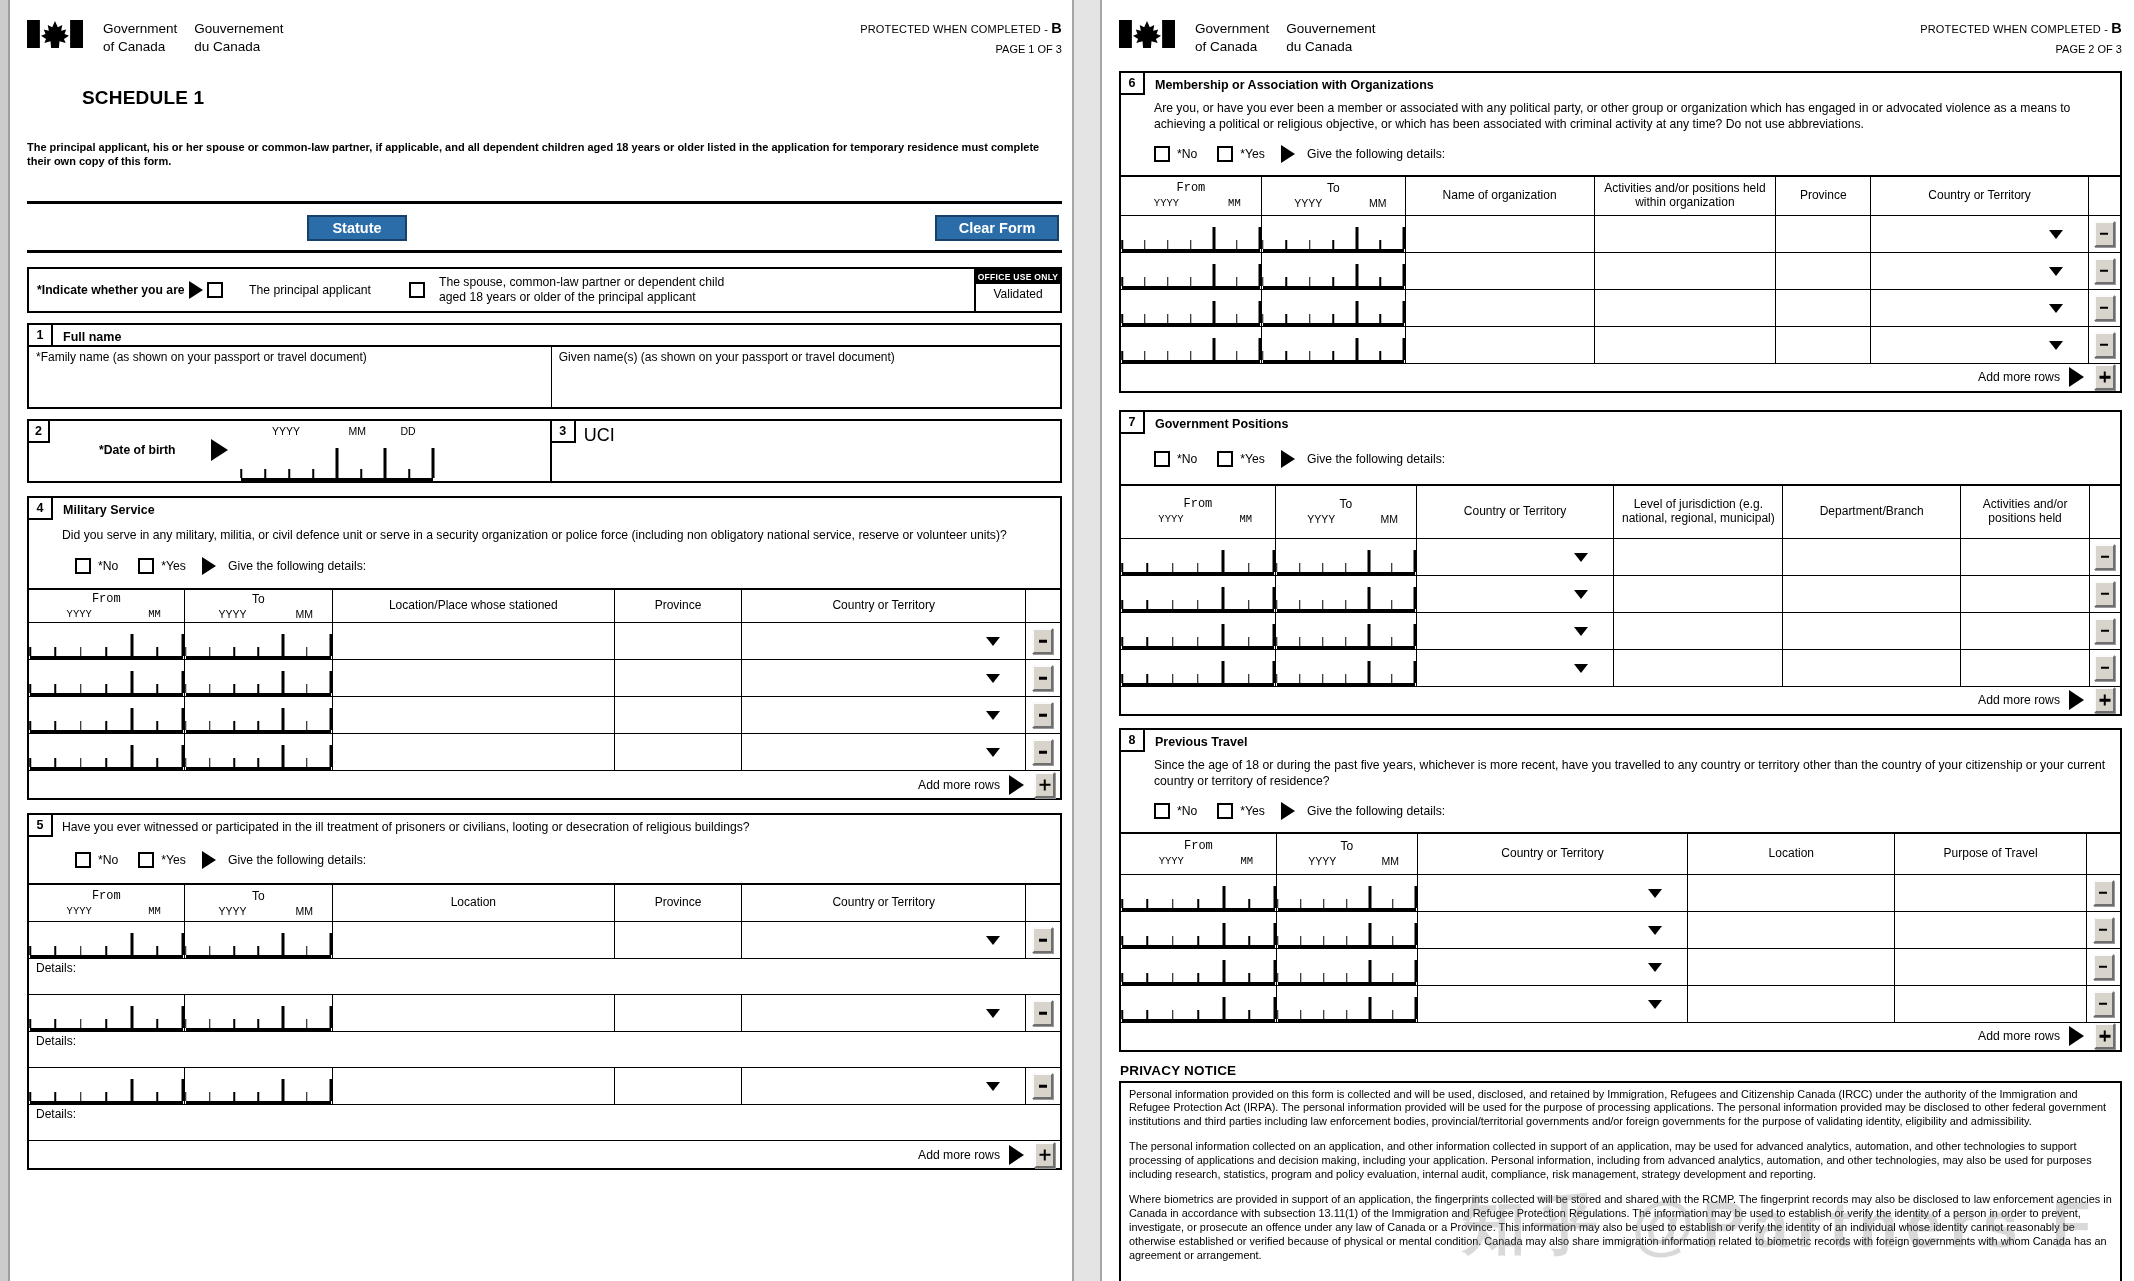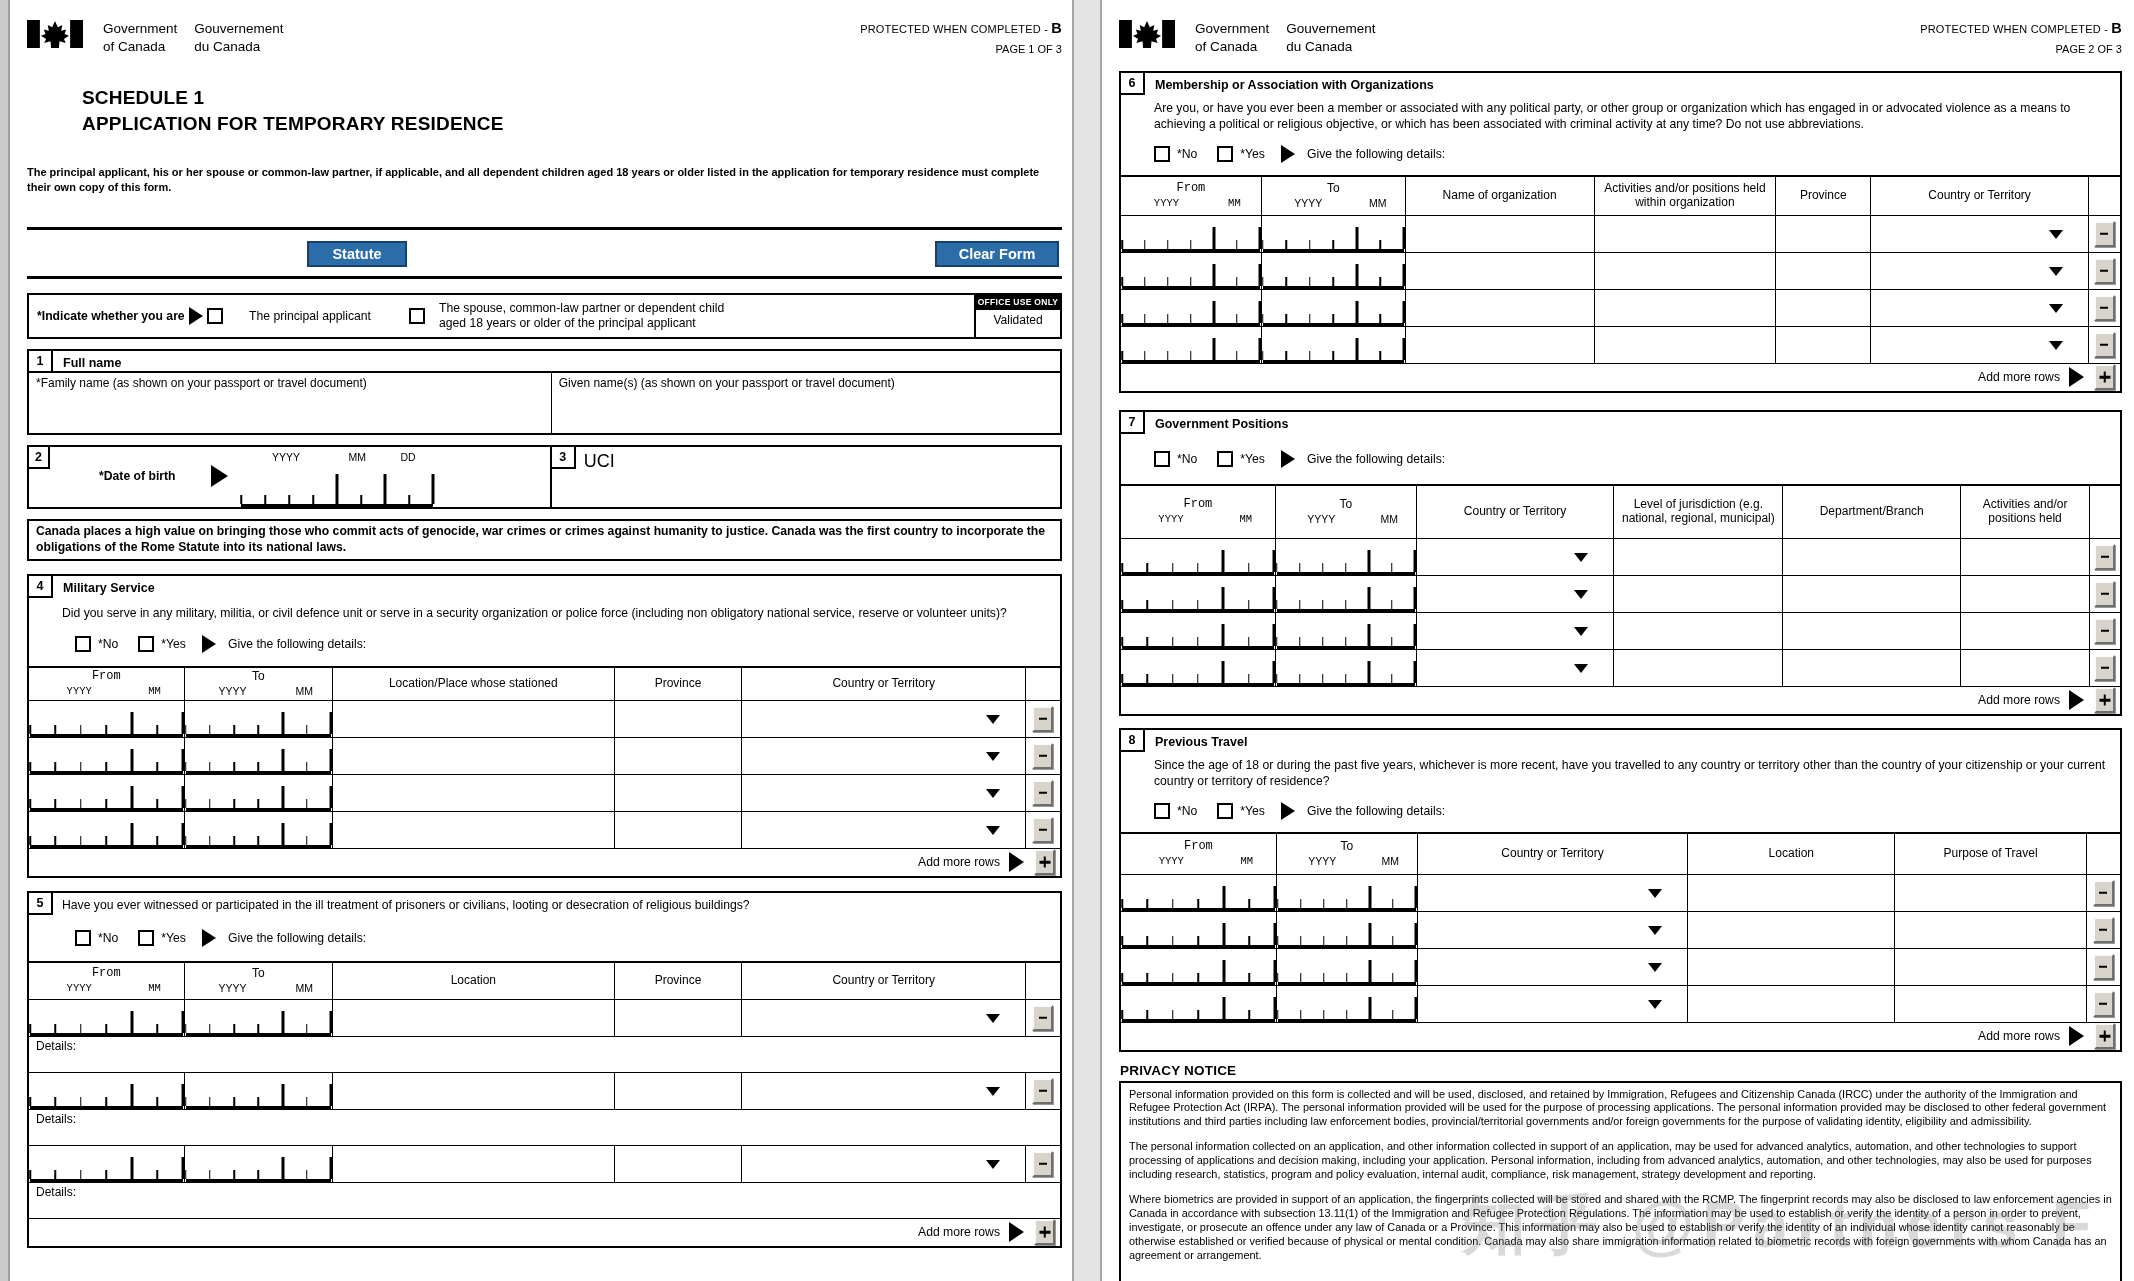--- a/index.html
+++ b/index.html
@@ -161,21 +161,20 @@
       </div>
     </div>
     <div class="hright">
       <div class="protline"><span>PROTECTED WHEN COMPLETED - </span><b>B</b></div>
       <div class="pagenum">PAGE 1 OF 3</div>
     </div>
   </div>
 
   <div class="title">
     <div>SCHEDULE 1</div>
-    <div>APPLICATION FOR TEMPORARY RESIDENCE</div>
   </div>
 
   <div class="intro">The principal applicant, his or her spouse or common-law partner, if applicable, and all dependent children aged 18 years or older listed in the application for temporary residence must complete their own copy of this form.</div>
 
   <div class="rule r1"></div>
   <div class="btnrow">
     <div class="formbtn validate">Statute</div>
     <div class="formbtn clear">Clear Form</div>
   </div>
   <div class="rule r2"></div>
@@ -225,21 +224,20 @@
           <i class="sm" style="left: 87.5%;"></i>
           <i class="lg" style="left: 100%;"></i>
         </div>
     </div>
     <div class="s3">
       <span class="numbox">3</span>
       <span class="ucilabel">UCI</span>
     </div>
   </div>
 
-  <div class="stmt">Canada places a high value on bringing those who commit acts of genocide, war crimes or crimes against humanity to justice. Canada was the first country to incorporate the obligations of the Rome Statute into its national laws.</div>
 
   <div class="sbox s4">
     <div class="sechead">
       <span class="numbox">4</span>
       <span class="sectitle">Military Service</span>
     </div>
     <div class="q">Did you serve in any military, militia, or civil defence unit or serve in a security organization or police force (including non obligatory national service, reserve or volunteer units)?</div>
     <div class="cbrow">
       <span class="cb"></span>
         <span class="lbl">*No</span>

